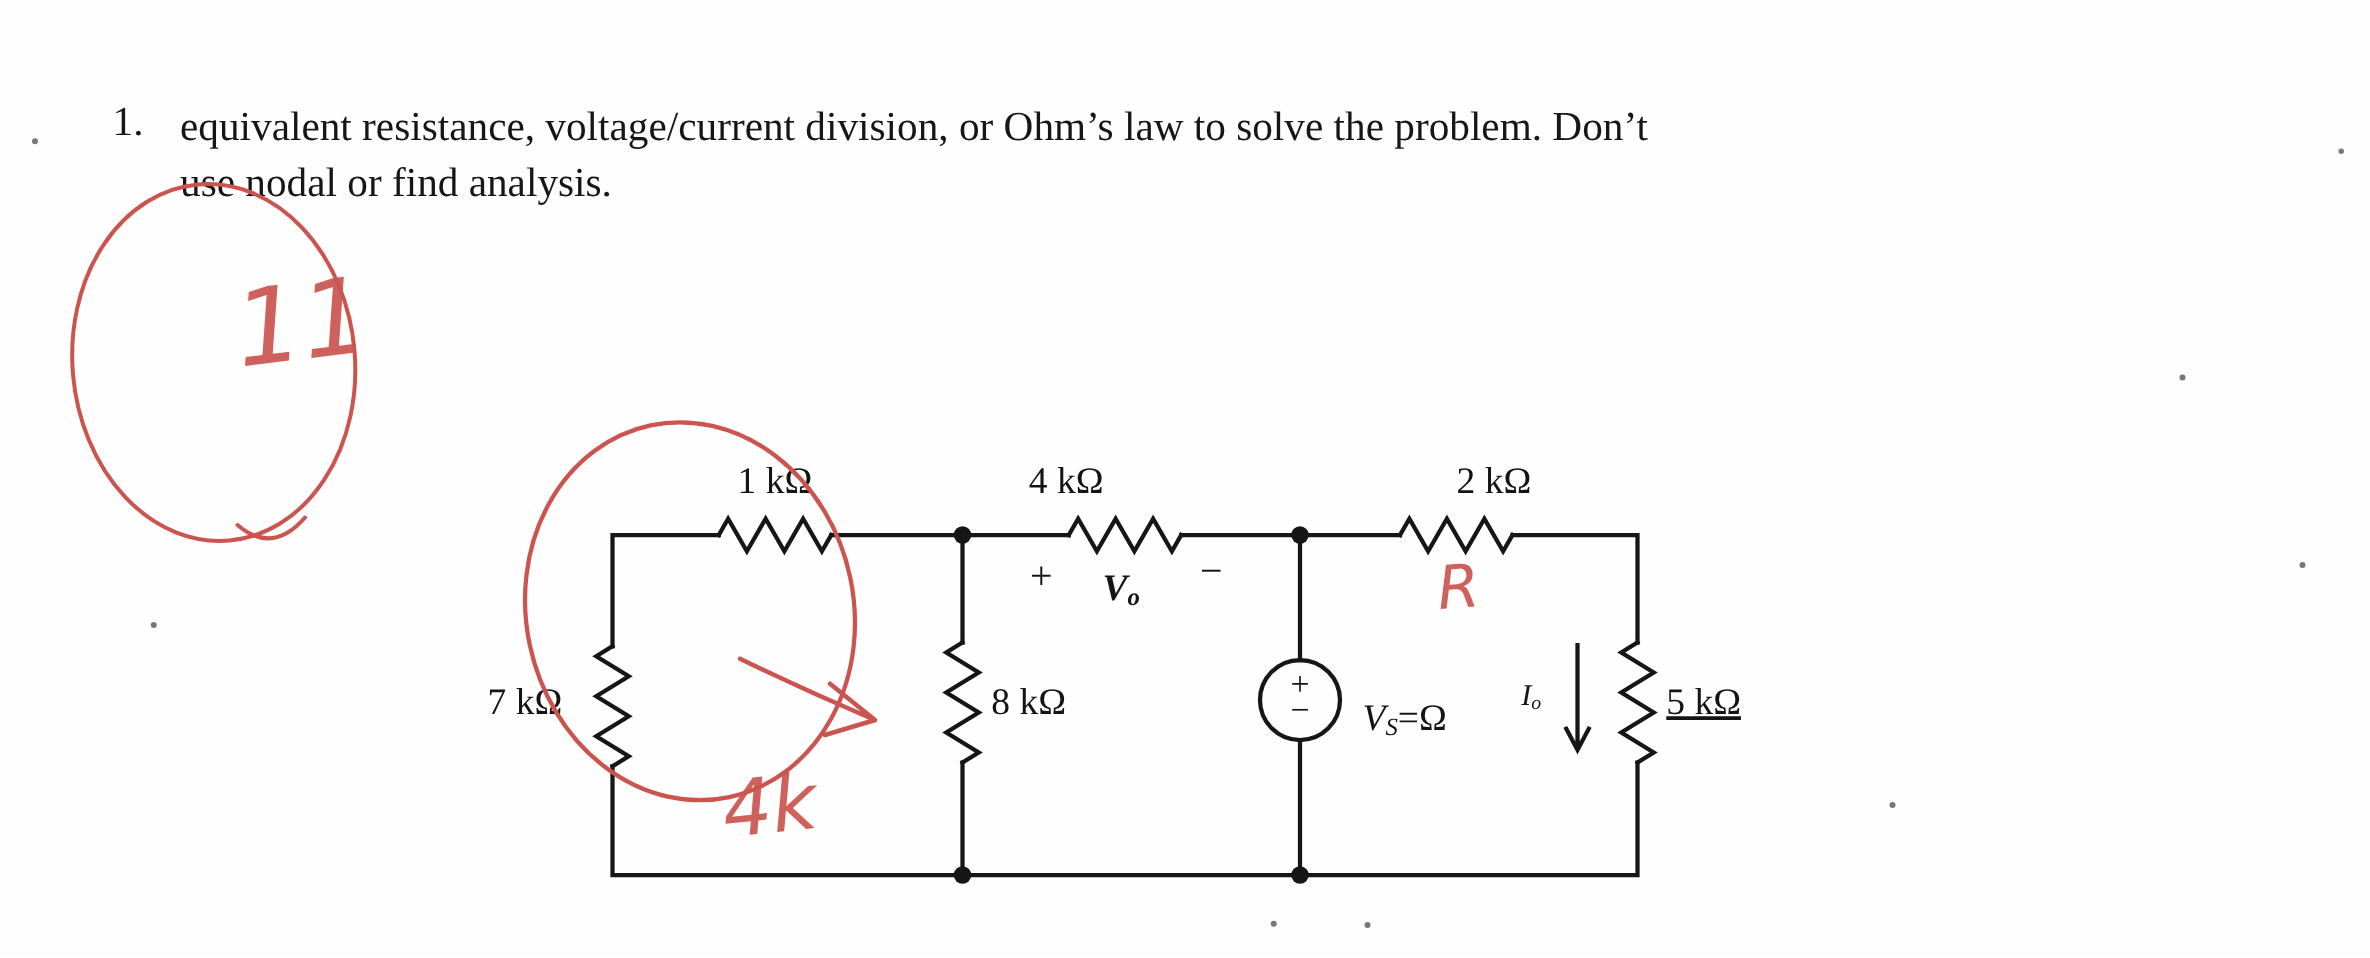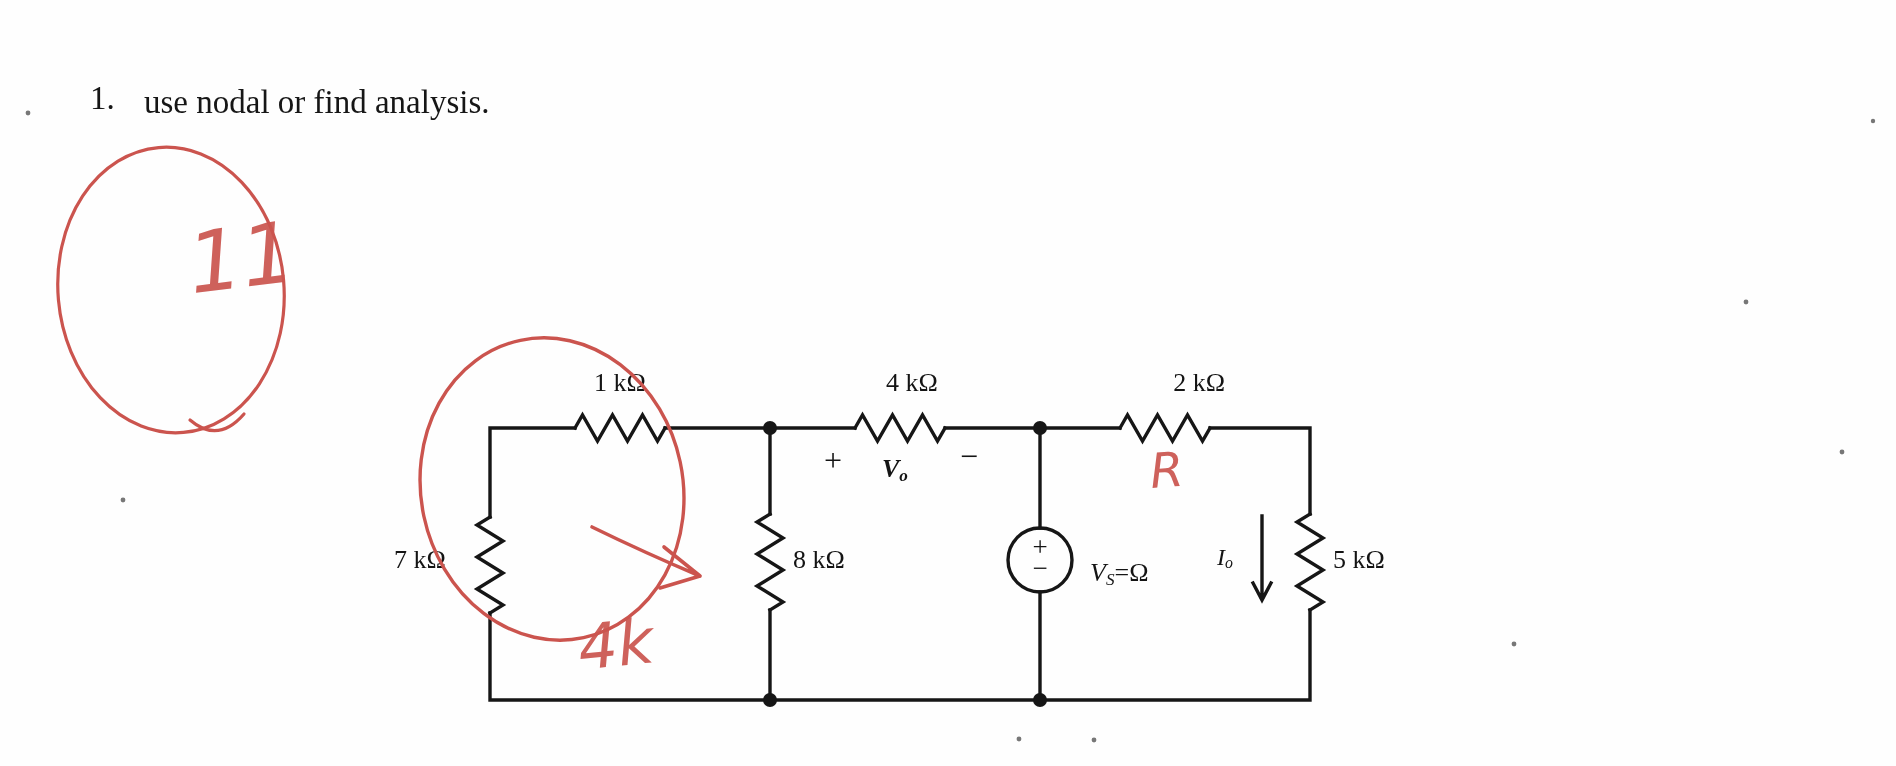--- a/index.html
+++ b/index.html
@@ -4,34 +4,35 @@
 <style>
   html,body{margin:0;padding:0;background:#ffffff;}
   .page{position:relative;width:1896px;height:766px;background:#fefefe;
         font-family:"Liberation Serif",serif;color:#161616;overflow:hidden;}
   .pnum{position:absolute;left:90px;top:80px;font-size:33px;}
   .ptext{position:absolute;left:144px;top:80px;width:1580px;font-size:33px;line-height:45px;}
   .pline{white-space:nowrap;}
   .i{font-style:italic;}
   .isub{font-style:italic;font-size:.66em;vertical-align:-0.22em;}
   .overlay{position:absolute;left:0;top:0;width:1896px;height:766px;}
-  .clabel{position:absolute;font-size:26px;white-space:nowrap;color:#141414;}
+  .clabel{position:absolute;font-size:30px;white-space:nowrap;color:#141414;}
   .sign{position:absolute;font-size:30px;color:#141414;}
   .hw{position:absolute;color:#cb544e;font-family:"DejaVu Sans",sans-serif;
       font-style:italic;line-height:1;opacity:.92;}
   .ink{stroke:#161616;stroke-width:3.4;fill:none;stroke-linecap:square;}
   .red{stroke:#cb544e;fill:none;stroke-linecap:round;stroke-linejoin:round;}
 </style>
 </head>
 <body>
 
 <div class="page">
 
   <div class="pnum">1.</div>
   <div class="ptext">
+    <div class="pline">equivalent resistance, voltage/current division, or Ohm’s law to solve the problem. Don’t</div>
     <div class="pline">use nodal or find analysis.</div>
   </div>
 
   <svg class="overlay" viewBox="0 0 1896 766">
 
     <path class="ink" d="
       M490 428 H575 M665 428 H855 M945 428 H1120 M1210 428 H1310
       M490 428 V517 M490 613 V700
       M490 700 H1310
       M770 428 V514 M770 610 V700
@@ -60,25 +61,25 @@
       <circle cx="1842" cy="452" r="2.4"></circle>
       <circle cx="1514" cy="644" r="2.4"></circle>
       <circle cx="123" cy="500" r="2.4"></circle>
       <circle cx="1019" cy="739" r="2.4"></circle>
       <circle cx="1094" cy="740" r="2.4"></circle>
       <circle cx="1873" cy="121" r="2.2"></circle>
     </g>
   </svg>
 
   <div class="clabel" style="left:560px;top:368px;width:120px;text-align:center;">1 kΩ</div>
-  <div class="clabel" style="left:852px;top:368px;width:120px;text-align:center;">4 kΩ</div>
+  <div class="clabel" style="left:823px;top:368px;width:120px;">4 kΩ</div>
   <div class="clabel" style="left:1105px;top:368px;width:120px;text-align:right;">2 kΩ</div>
   <div class="clabel" style="left:372px;top:545px;width:96px;text-align:center;">7 kΩ</div>
   <div class="clabel" style="left:793px;top:545px;text-align:right;">8 kΩ</div>
-  <div class="clabel" style="left:1333px;top:545px;">5 kΩ</div>
+  <div class="clabel" style="left:1333px;top:545px;text-decoration:underline;">5 kΩ</div>
 
   <span class="sign" style="left:824px;top:442px;font-size:32px;">+</span>
   <span class="clabel" style="left:882px;top:454px;font-weight:bold;"><span class="i">V</span><span class="isub">o</span></span>
   <span class="sign" style="left:960px;top:438px;font-size:32px;">−</span>
 
   <span class="sign" style="left:1026px;top:532px;width:28px;text-align:center;font-size:27px;">+</span>
   <span class="sign" style="left:1026px;top:553px;width:28px;text-align:center;font-size:27px;">−</span>
   <span class="clabel" style="left:1090px;top:558px;"><span class="i">V</span><span class="isub">S</span><span>=Ω</span></span>
 
   <span class="clabel" style="left:1217px;top:544px;font-size:24px;"><span class="i">I</span><span class="isub">o</span></span>

